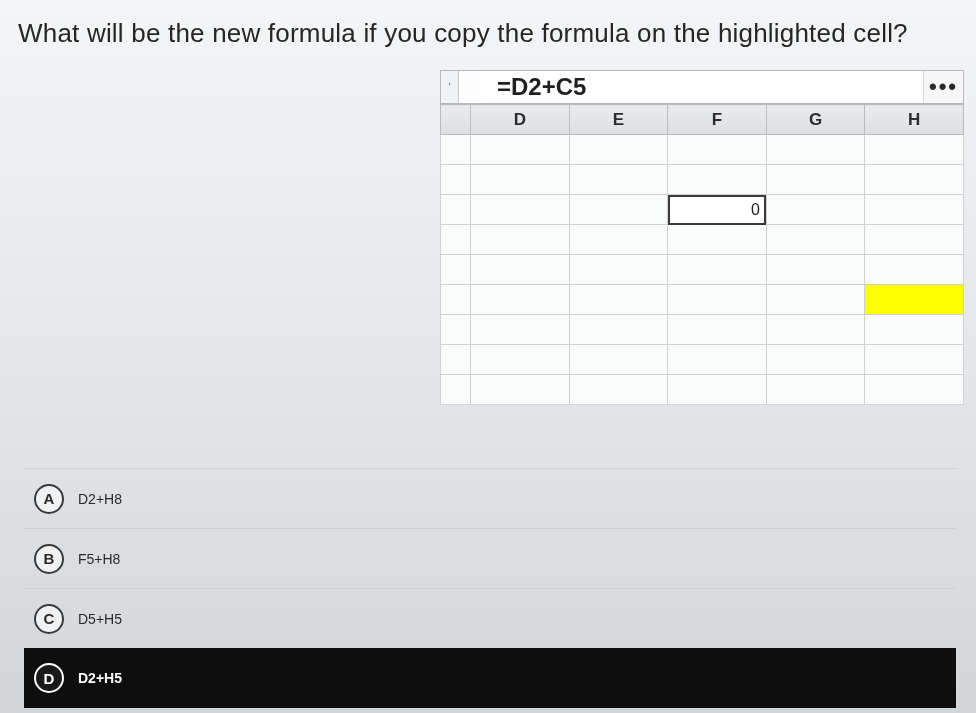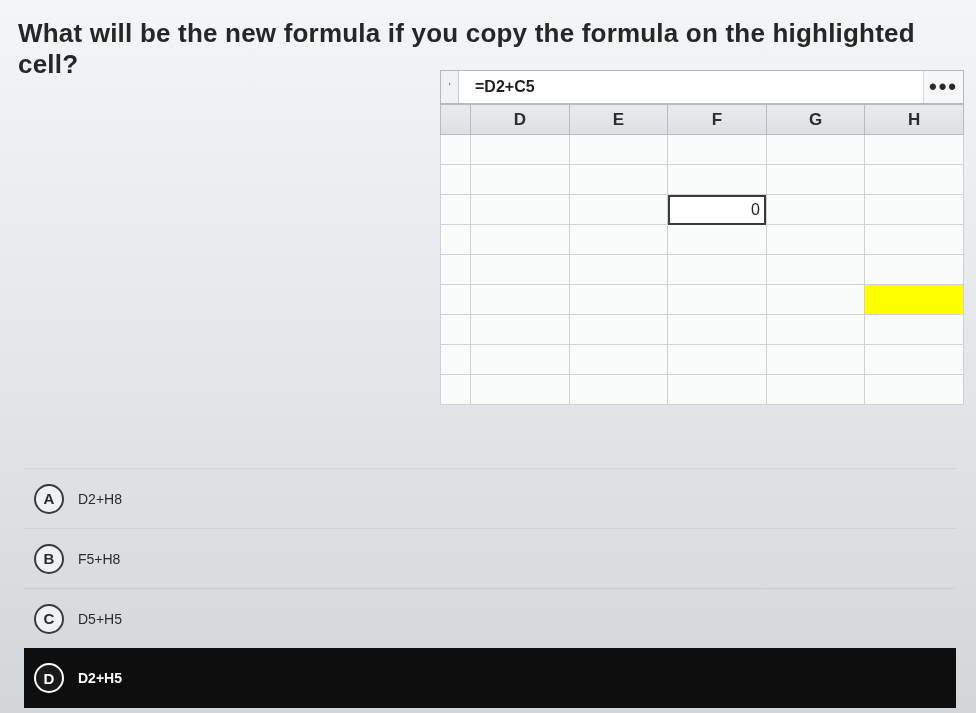--- a/index.html
+++ b/index.html
@@ -17,21 +17,21 @@
   }
   .page {
     position: relative;
     width: 100%;
     height: 100%;
     padding: 18px 10px 0 18px;
     background: linear-gradient(180deg, #f3f5f6 0%, #e3e6e9 55%, #d3d6d9 100%);
   }
   .question {
     font-size: 26px;
-    font-weight: 700;
+    font-weight: 400;
     color: #262626;
     margin-bottom: 24px;
     letter-spacing: 0.2px;
   }
 
   
   .spreadsheet-wrap {
     position: absolute;
     top: 70px;
     left: 440px;
@@ -50,26 +50,27 @@
     display: flex;
     align-items: center;
     justify-content: center;
     font-size: 10px;
     color: #555;
     background: #f1f2f3;
   }
   .formula-input {
     flex: 1;
     padding-left: 16px;
-    font-size: 16px;
+    font-size: 24px;
     font-weight: 600;
     color: #1f1f1f;
     display: flex;
     align-items: center;
     background: #fff;
+    margin-left: 22px;
   }
   .ellipsis {
     width: 40px;
     display: flex;
     align-items: center;
     justify-content: center;
     font-size: 22px;
     font-weight: 700;
     color: #2a2a2a;
     border-left: 1px solid #d3d6d9;

